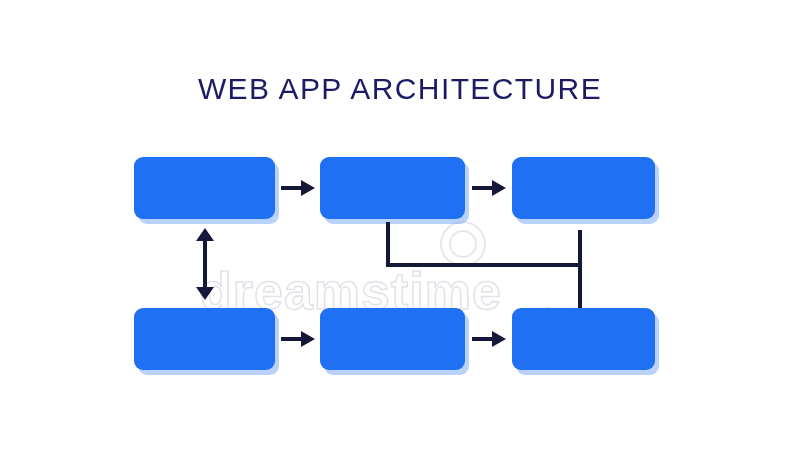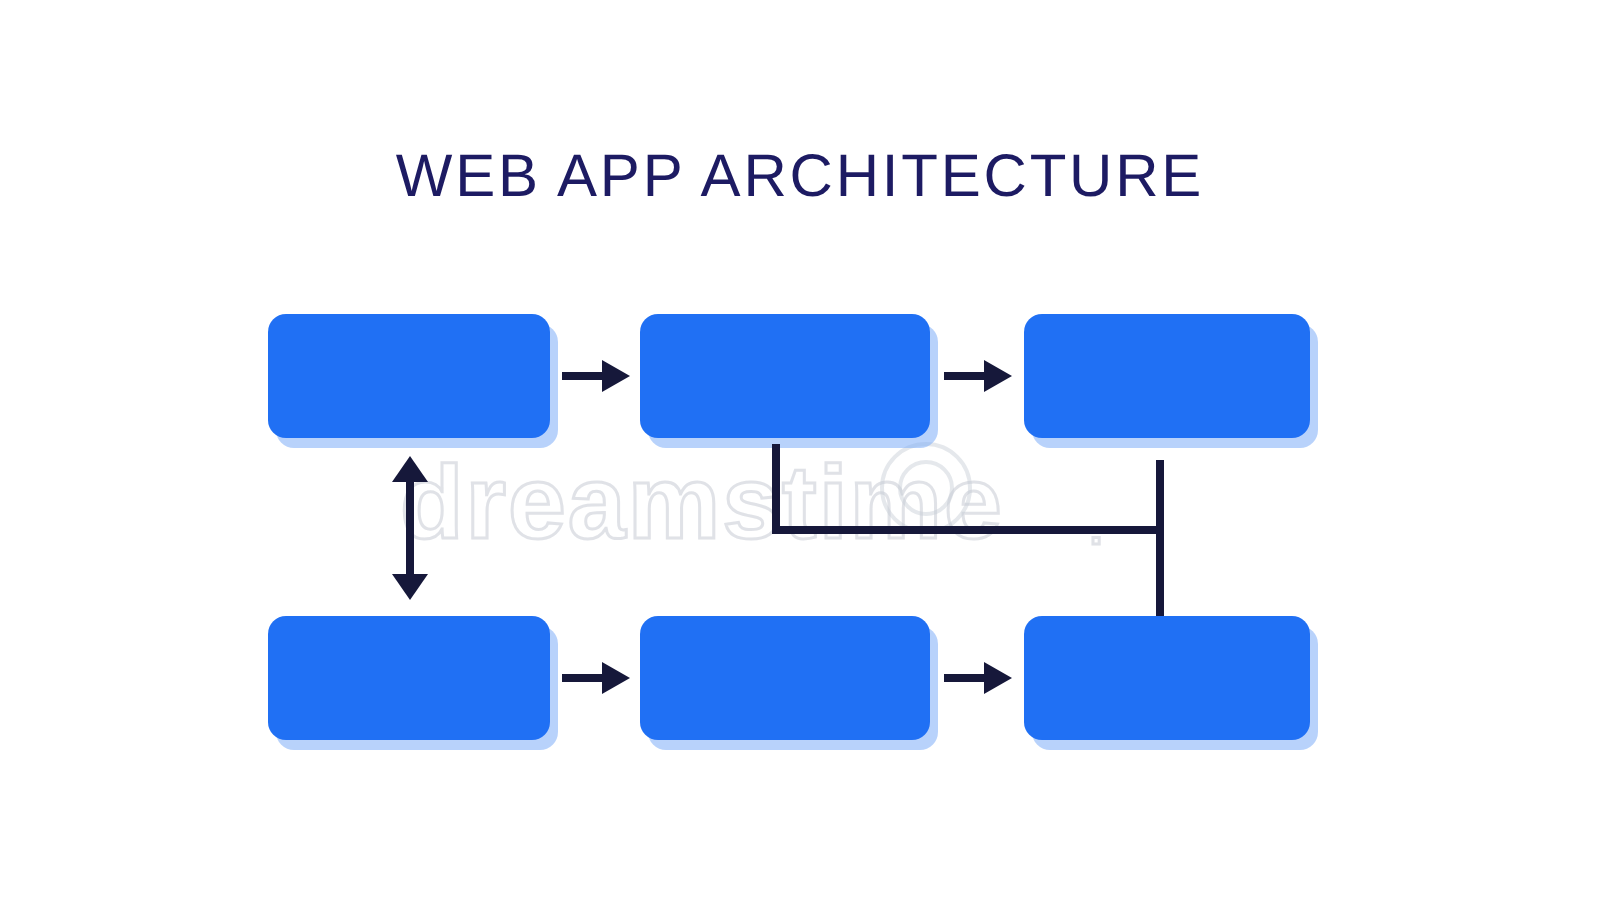--- a/index.html
+++ b/index.html
@@ -36,20 +36,21 @@
   }
 
   
   .watermark {
     position: absolute;
     pointer-events: none;
     user-select: none;
     font-family: "Liberation Sans", sans-serif;
     font-weight: bold;
     color: transparent;
+    margin-top: 39px;
     -webkit-text-stroke: 1.5px rgba(198, 203, 212, 0.55);
   }
   #watermark-main {
     left: 200px;
     top: 222px;
     font-size: 52px;
     letter-spacing: 1px;
   }
   #watermark-dot {
     left: 545px;

